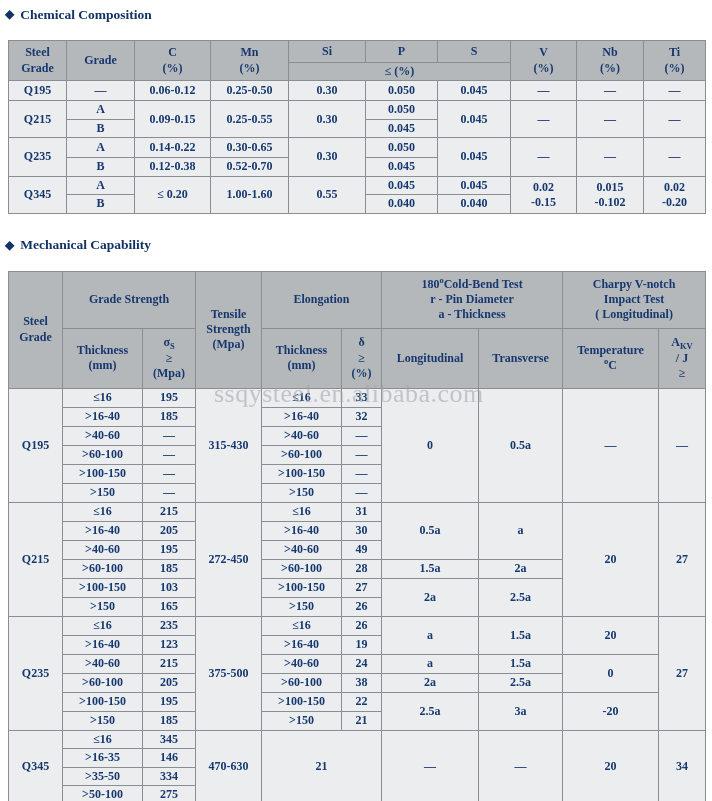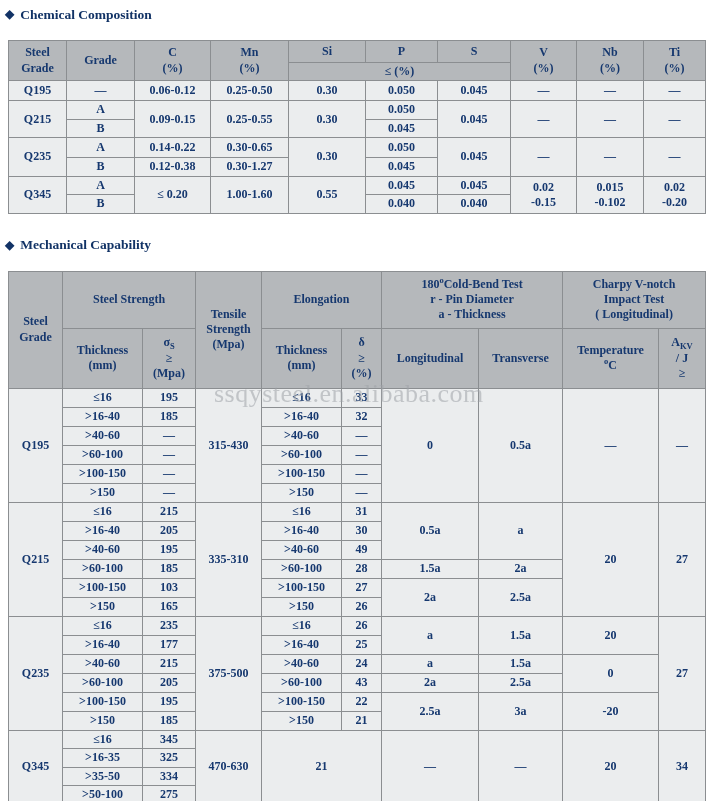--- a/index.html
+++ b/index.html
@@ -113,21 +113,21 @@
     <td rowspan="2">0.30</td>
     <td>0.050</td>
     <td rowspan="2">0.045</td>
     <td rowspan="2">—</td>
     <td rowspan="2">—</td>
     <td rowspan="2">—</td>
   </tr>
   <tr style="height:19px">
     <td>B</td>
     <td>0.12-0.38</td>
-    <td>0.30-1.27</td>
+    <td>0.52-0.70</td>
     <td>0.045</td>
   </tr>
   <tr style="height:17px">
     <td rowspan="2">Q345</td>
     <td>A</td>
     <td rowspan="2">≤ 0.20</td>
     <td rowspan="2">1.00-1.60</td>
     <td rowspan="2">0.55</td>
     <td>0.045</td>
     <td>0.045</td>
@@ -161,21 +161,21 @@
       <col style="width:40px">
       <col style="width:97px">
       <col style="width:84px">
     <col style="width:96px">
       <col style="width:47px">
   </colgroup>
   <tbody>
       <tr style="height:57px">
     <th rowspan="2">Steel
 Grade</th>
-    <th colspan="2">Steel Strength</th>
+    <th colspan="2">Grade Strength</th>
     <th rowspan="2">Tensile
 Strength
 (Mpa)</th>
     <th colspan="2">Elongation</th>
     <th colspan="2">180<sup>o</sup>Cold-Bend Test<br>r - Pin Diameter<br>a - Thickness</th>
     <th colspan="2">Charpy V-notch<br>Impact Test<br>( Longitudinal)</th>
   </tr>
   <tr style="height:60px">
     <th>Thickness
 (mm)</th>
@@ -229,21 +229,21 @@
     <td>&gt;150</td>
     <td>—</td>
     <td>&gt;150</td>
     <td>—</td>
   </tr>
 
   <tr style="height:19px">
     <td rowspan="6">Q215</td>
     <td>≤16</td>
     <td>215</td>
-    <td rowspan="6">335-310</td>
+    <td rowspan="6">272-450</td>
     <td>≤16</td>
     <td>31</td>
     <td rowspan="3">0.5a</td>
     <td rowspan="3">a</td>
     <td rowspan="6">20</td>
     <td rowspan="6">27</td>
   </tr>
   <tr style="height:19px">
     <td>&gt;16-40</td>
     <td>205</td>
@@ -286,38 +286,38 @@
     <td rowspan="6">375-500</td>
     <td>≤16</td>
     <td>26</td>
     <td rowspan="2">a</td>
     <td rowspan="2">1.5a</td>
     <td rowspan="2">20</td>
     <td rowspan="6">27</td>
   </tr>
   <tr style="height:19px">
     <td>&gt;16-40</td>
-    <td>177</td>
-    <td>&gt;16-40</td>
-    <td>25</td>
+    <td>123</td>
+    <td>&gt;16-40</td>
+    <td>19</td>
   </tr>
   <tr style="height:19px">
     <td>&gt;40-60</td>
     <td>215</td>
     <td>&gt;40-60</td>
     <td>24</td>
     <td>a</td>
     <td>1.5a</td>
     <td rowspan="2">0</td>
   </tr>
   <tr style="height:19px">
     <td>&gt;60-100</td>
     <td>205</td>
     <td>&gt;60-100</td>
-    <td>43</td>
+    <td>38</td>
     <td>2a</td>
     <td>2.5a</td>
   </tr>
   <tr style="height:19px">
     <td>&gt;100-150</td>
     <td>195</td>
     <td>&gt;100-150</td>
     <td>22</td>
     <td rowspan="2">2.5a</td>
     <td rowspan="2">3a</td>
@@ -336,21 +336,21 @@
     <td>345</td>
     <td rowspan="4">470-630</td>
     <td colspan="2" rowspan="4">21</td>
     <td rowspan="4">—</td>
     <td rowspan="4">—</td>
     <td rowspan="4">20</td>
     <td rowspan="4">34</td>
   </tr>
   <tr style="height:17px">
     <td>&gt;16-35</td>
-    <td>325</td>
+    <td>146</td>
   </tr>
   <tr style="height:17px">
     <td>&gt;35-50</td>
     <td>334</td>
   </tr>
   <tr style="height:17px">
     <td>&gt;50-100</td>
     <td>275</td>
   </tr>
 </tbody>

